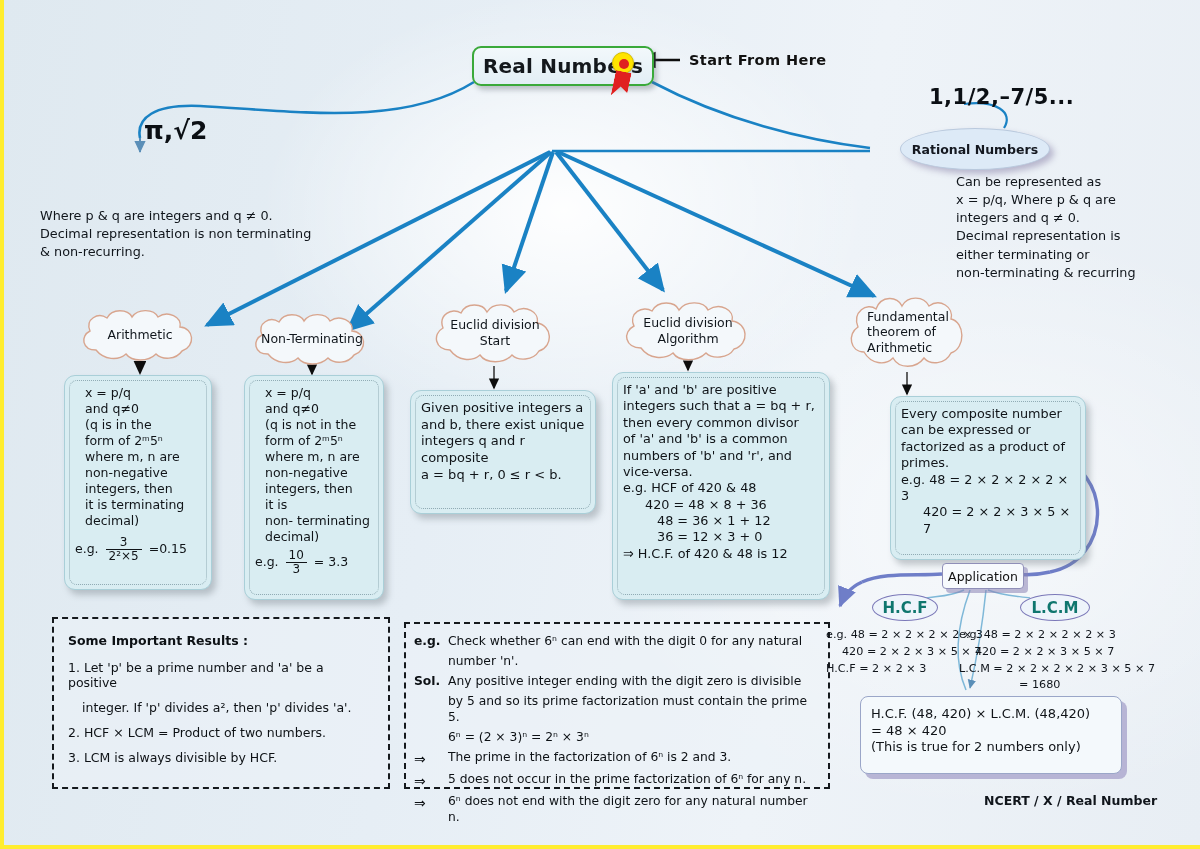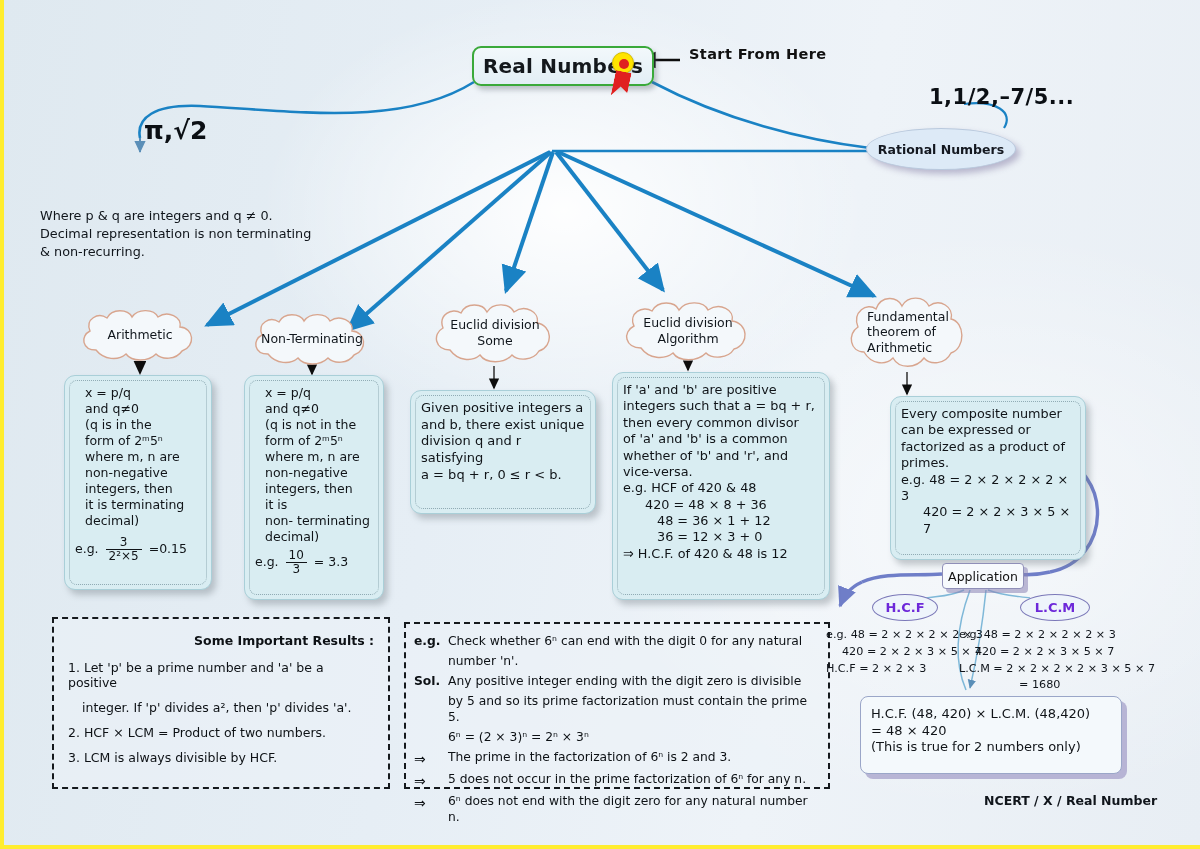--- a/index.html
+++ b/index.html
@@ -45,21 +45,21 @@
     content: ""; position: absolute; left: 6px; top: 6px; width: 10px; height: 10px;
     border-radius: 50%; background: #e02020;
   }
   .ribbon {
     position: absolute; left: 612px; top: 70px; width: 16px; height: 26px;
     background: #e02020;
     clip-path: polygon(0 0, 100% 0, 100% 78%, 50% 58%, 0 100%);
     transform: rotate(12deg); transform-origin: top left;
   }
   #start-here {
-    left: 685px; top: 46px;
+    left: 685px; top: 52px;
     font-size: 14.5px; font-weight: 700; color: #111; letter-spacing: .4px;
     font-family: "DejaVu Sans", sans-serif;
   }
 
   
   #board-tag {
     right: 18px; top: 22px;
     font-family: "DejaVu Sans", sans-serif;
     font-size: 18px; font-weight: 700; color: #1141e8; letter-spacing: .3px;
   }
@@ -69,27 +69,27 @@
     position: absolute;
     background: #ddeaf7;
     border: 1px solid #b9c9dd;
     border-radius: 50%;
     box-shadow: 4px 4px 6px rgba(120,110,155,0.45);
     display: flex; align-items: center; justify-content: center;
     font-size: 12.5px; font-weight: 700; color: #141820;
     font-family: "DejaVu Sans", sans-serif;
   }
   #node-irrational { left: 55px; top: 162px; width: 158px; height: 42px; }
-  #node-rational   { left: 862px; top: 128px; width: 150px; height: 42px; }
+  #node-rational   { left: 896px; top: 128px; width: 150px; height: 42px; }
 
   .small-ellipse {
     position: absolute; background: #eef4fb;
     border: 1.4px solid #7b78b8; border-radius: 50%;
     display: flex; align-items: center; justify-content: center;
-    font-size: 13px; font-weight: 600; color: #6d28d9;
+    font-size: 15px; font-weight: 600; color: #0f766e;
     font-family: "DejaVu Sans", sans-serif;
   }
   #node-hcf { left: 868px; top: 594px; width: 66px; height: 27px; }
   #node-lcm { left: 1016px; top: 594px; width: 70px; height: 27px; }
 
   #node-application {
     left: 938px; top: 563px; width: 82px; height: 26px;
     background: #f7fafd; border: 1px solid #8f8fb8; border-radius: 4px;
     box-shadow: 4px 4px 0 rgba(139,132,181,0.55);
     display: flex; align-items: center; justify-content: center;
@@ -153,21 +153,21 @@
     background: rgba(236,242,247,.55);
     border: 2px dashed #15191d;
     font-family: "DejaVu Sans", sans-serif;
     color: #0d1115;
   }
   #box-results { left: 48px; top: 617px; width: 338px; height: 172px; font-size: 12.5px; }
   #box-example { left: 400px; top: 622px; width: 426px; height: 167px; font-size: 12.3px; }
   #box-results .inner { padding: 14px 14px; }
   #box-example .inner { padding: 10px 10px 8px 8px; }
   #box-results .rline { margin-bottom: 10px; }
-  #box-results .title { font-weight: 700; margin-bottom: 12px; text-align: right; }
+  #box-results .title { font-weight: 700; margin-bottom: 12px; }
 
   .exrow { display: flex; margin-bottom: 4px; line-height: 1.3; }
   .exrow .tag { width: 34px; flex: none; font-weight: 700; }
   .exrow .tag.light { font-weight: 400; font-size: 14px; }
   .exrow .txt { flex: 1; }
   .exsub { padding-left: 34px; line-height: 1.3; margin-bottom: 4px; }
 
   
   .note {
     position: absolute;
@@ -264,20 +264,28 @@
   <div class="note" id="note-irrational">
     <div>Where p &amp; q are integers and q ≠ 0.</div>
     <div>Decimal representation is non terminating</div>
     <div>&amp; non-recurring.</div>
   </div>
 
   <div class="abs" id="label-frac">1,1/2,–7/5...</div>
   <div class="ellipse-node" id="node-rational">
     <span>Rational Numbers</span>
   </div>
+  <div class="note" id="note-rational">
+    <div>Can  be represented as</div>
+    <div>x = p/q, Where p &amp; q are</div>
+    <div>integers and q ≠ 0.</div>
+    <div>Decimal representation is</div>
+    <div>either terminating or</div>
+    <div>non-terminating &amp; recurring</div>
+  </div>
 
   <div class="cloud" id="cloud-terminating">
     <svg class="cloud-svg" viewBox="0 0 128 58" preserveAspectRatio="none">
       <path d="M20,44 C6,44 4,30 14,25 C9,13 22,6 31,12 C36,2 52,3 56,11 C62,2 78,3 82,11 C92,4 106,11 104,21 C118,22 120,40 106,45 C100,54 86,54 80,48 C72,56 56,56 50,48 C42,55 28,54 20,44 Z" fill="#f4f8fb" stroke="#d8a58e" stroke-width="1.4"></path>
     </svg>
     <span class="cloud-text">Arithmetic</span>
   </div>
 
   <div class="cloud" id="cloud-nonterminating">
     <svg class="cloud-svg" viewBox="0 0 128 58" preserveAspectRatio="none">
@@ -285,21 +293,21 @@
     </svg>
     <span class="cloud-text">Non-Terminating</span>
   </div>
 
   <div class="cloud" id="cloud-lemma">
     <svg class="cloud-svg" viewBox="0 0 134 66" preserveAspectRatio="none">
       <path d="M22,50 C7,50 4,34 15,28 C10,15 24,7 33,13 C38,2 55,3 59,12 C65,2 82,3 86,12 C97,4 112,12 109,23 C124,25 126,46 111,51 C105,61 90,61 84,55 C76,64 58,64 52,55 C44,62 30,61 22,50 Z" fill="#f4f8fb" stroke="#d8a58e" stroke-width="1.4"></path>
     </svg>
     <span class="cloud-text">
       <span>Euclid division</span><br>
-      <span>Some</span>
+      <span>Start</span>
     </span>
   </div>
 
   <div class="cloud" id="cloud-algorithm">
     <svg class="cloud-svg" viewBox="0 0 140 66" preserveAspectRatio="none">
       <path d="M23,50 C7,50 4,34 16,28 C10,15 25,7 34,13 C40,2 57,3 61,12 C68,2 86,3 90,12 C102,4 117,12 114,23 C130,25 132,46 116,51 C110,61 94,61 88,55 C79,64 61,64 55,55 C46,62 31,61 23,50 Z" fill="#f4f8fb" stroke="#d8a58e" stroke-width="1.4"></path>
     </svg>
     <span class="cloud-text">
       <span>Euclid division</span><br>
       <span>Algorithm</span>
@@ -359,32 +367,32 @@
         </span>
         <span>= 3.3</span>
       </div>
     </div>
   </div>
 
   <div class="rbox" id="box-lemma">
     <div class="inner">
       <div>Given positive integers a</div>
       <div>and b, there exist unique</div>
-      <div>division q and r satisfying</div>
+      <div>integers q and r composite</div>
       <div>a = bq + r, 0 ≤ r &lt; b.</div>
     </div>
   </div>
 
   <div class="rbox" id="box-algorithm">
     <div class="inner">
       <div>If 'a' and 'b' are positive</div>
       <div>integers such that a = bq + r,</div>
       <div>then every common divisor</div>
       <div>of 'a' and 'b' is a common</div>
-      <div>whether of 'b' and 'r', and</div>
+      <div>numbers of 'b' and 'r', and</div>
       <div>vice-versa.</div>
       <div>e.g. HCF of 420 &amp; 48</div>
       <div class="ind1">420 = 48 × 8 + 36</div>
       <div class="ind1" style="padding-left:34px">48 = 36 × 1 + 12</div>
       <div class="ind1" style="padding-left:34px">36 = 12 × 3 + 0</div>
       <div>⇒ H.C.F. of 420 &amp; 48 is 12</div>
     </div>
   </div>
 
   <div class="rbox" id="box-fta">

